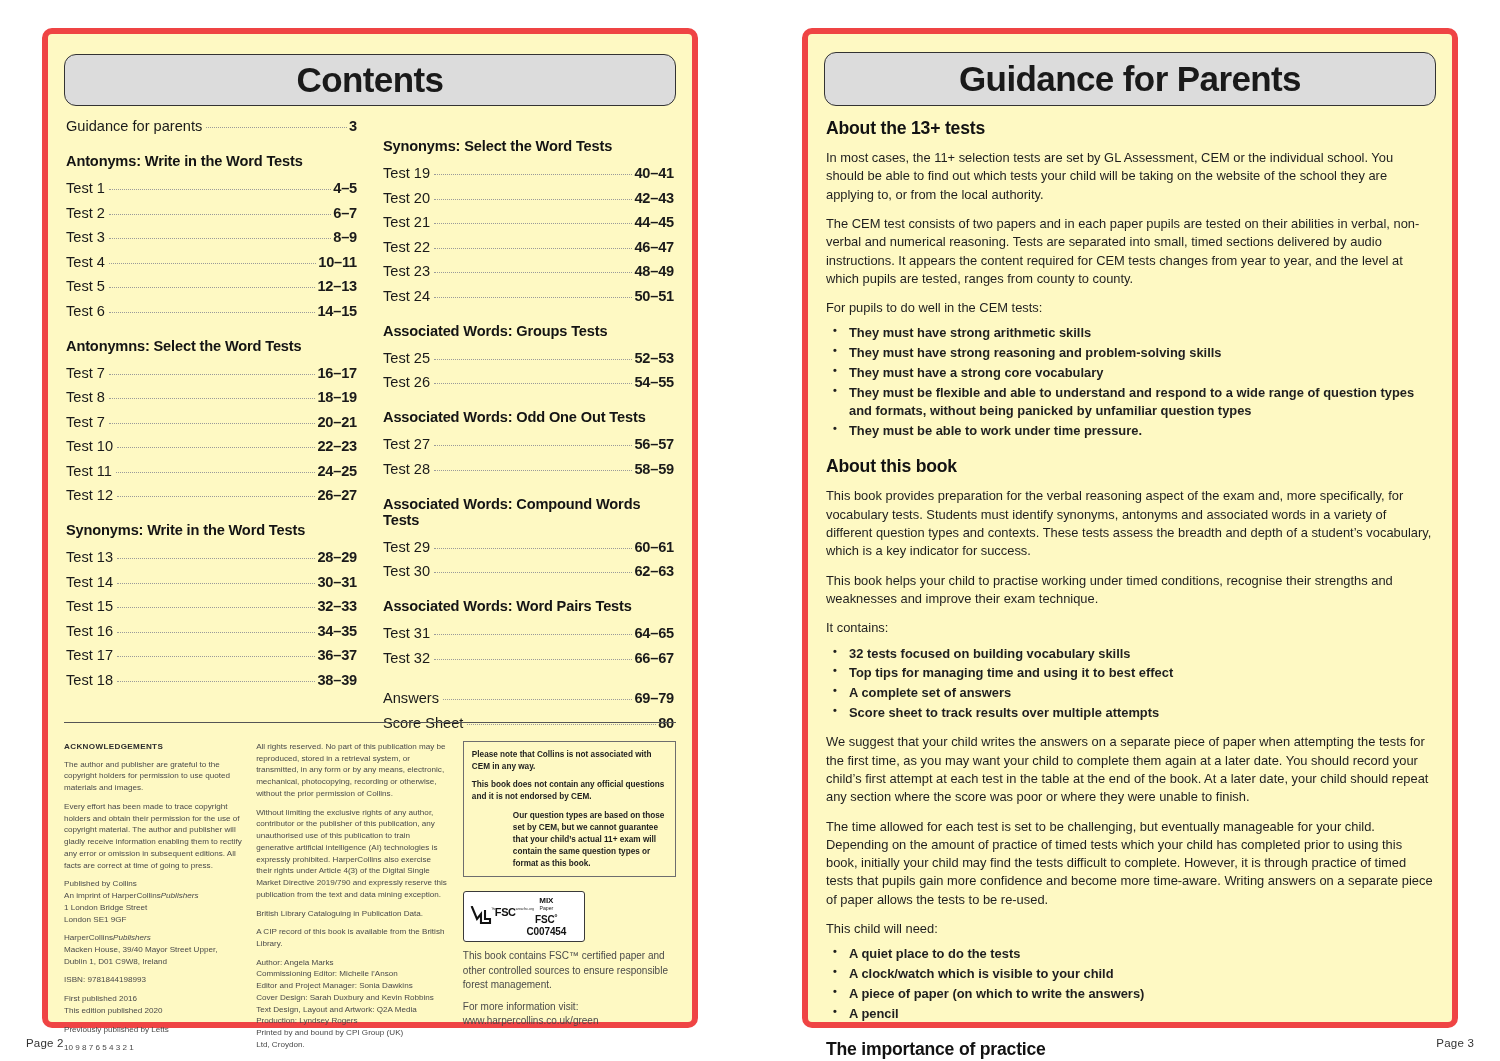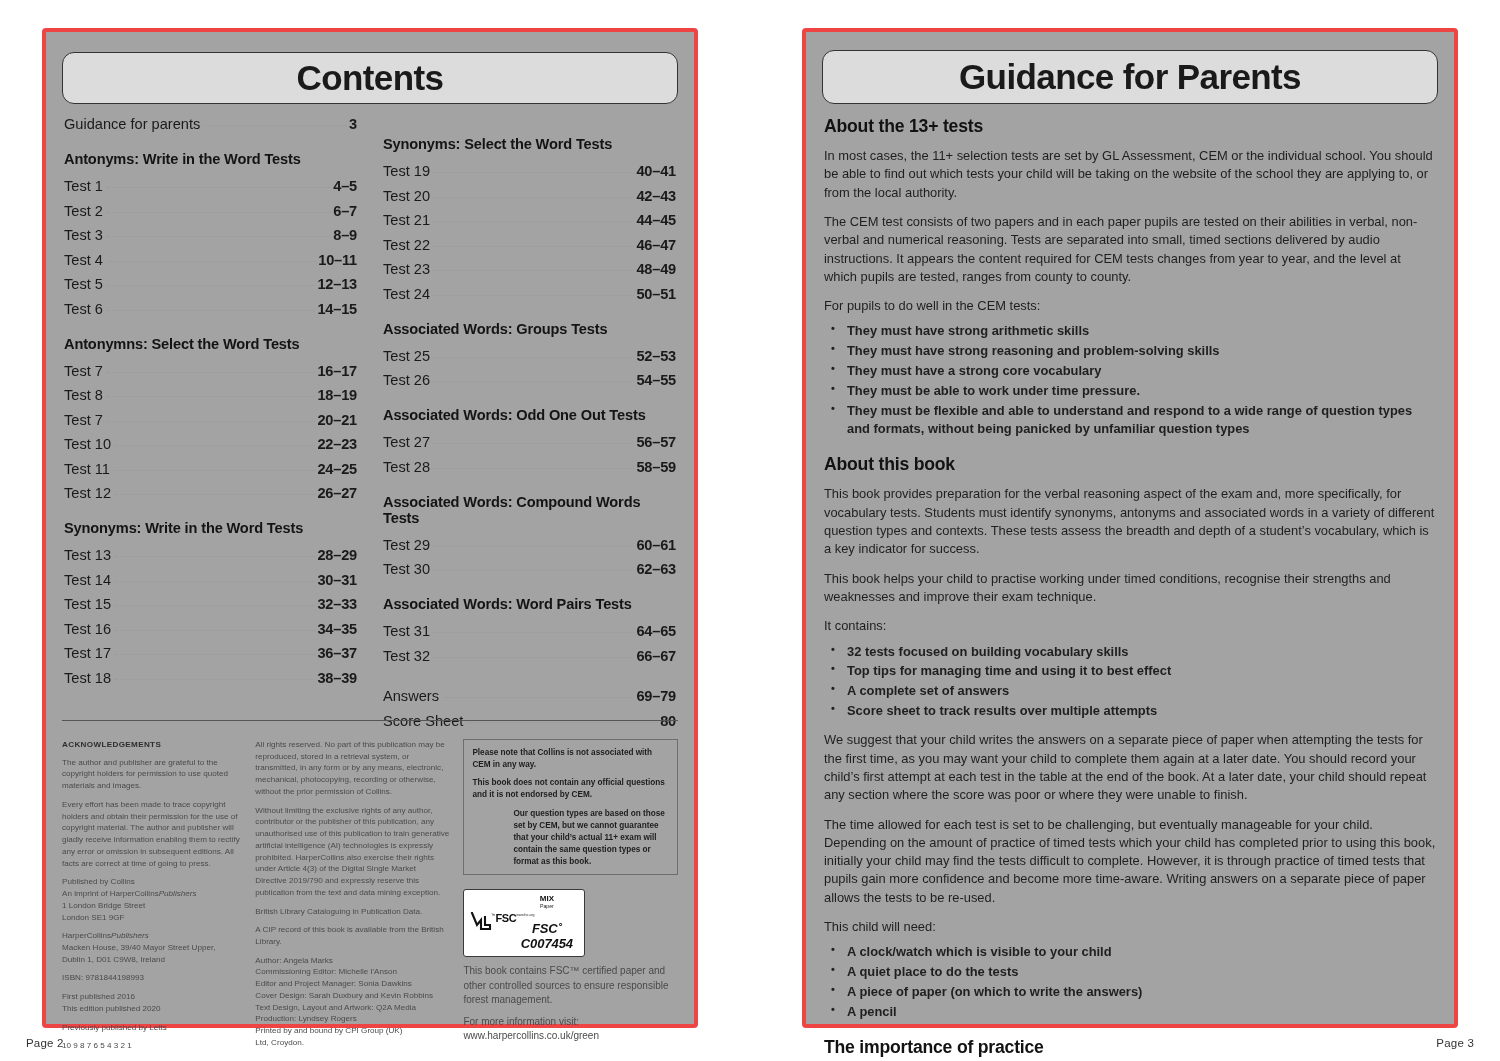--- a/index.html
+++ b/index.html
@@ -20,23 +20,23 @@
   
   .page {
     position: relative;
     height: 1061px;
   }
   .page-left  { width: 750px; }
   .page-right { width: 750px; }
 
   .sheet {
     position: absolute;
-    border: 4px solid #ef4444;
-    border-radius: 4px;
-    background: #a3a3a3;
+    border: 6px solid #ef4444;
+    border-radius: 10px;
+    background: #fef9c3;
   }
   .sheet-left  { left: 42px;  top: 28px;  width: 656px; height: 1000px; }
   .sheet-right { left: 52px;  top: 28px;  width: 656px; height: 1000px; }
 
   .page-num {
     position: absolute;
     bottom: 12px;
     font-size: 11.5px;
     color: #333;
     letter-spacing: .2px;
@@ -164,21 +164,21 @@
   }
   .fsc-tree { line-height: 1; }
   .fsc-word {
     font-size: 11px; font-weight: bold; letter-spacing: -.4px;
     color: #111; line-height: 1; margin-top: 1px;
   }
   .fsc-url { font-size: 3.6px; color: #333; letter-spacing: -.1px; margin-top: 1px; }
   .fsc-right { flex: 1; text-align: center; line-height: 1.15; }
   .fsc-mix { font-size: 8px; font-weight: bold; color: #111; }
   .fsc-paper { font-size: 5.2px; color: #222; margin-top: 1px; }
-  .fsc-code { font-size: 13px; font-weight: bold; color: #111; margin-top: 12px; letter-spacing: -.1px; font-style: italic; }
+  .fsc-code { font-size: 10px; font-weight: bold; color: #111; margin-top: 2px; letter-spacing: -.1px; }
 
   .fsc-text { margin-top: 7px; font-size: 10px; line-height: 1.45; color: #4a4a4a; }
   .fsc-text p { margin: 0 0 7px 0; }
   .fsc-text p:last-child { margin-bottom: 0; }
 
   
   .guide {
     position: absolute;
     left: 18px; right: 18px;
     top: 82px;
@@ -498,39 +498,39 @@
 
       <div class="guide" id="guide-body">
           <h2 class="first">About the 13+ tests</h2>
           <p>In most cases, the 11+ selection tests are set by GL Assessment, CEM or the individual school. You should be able to find out which tests your child will be taking on the website of the school they are applying to, or from the local authority.</p>
           <p>The CEM test consists of two papers and in each paper pupils are tested on their abilities in verbal, non-verbal and numerical reasoning. Tests are separated into small, timed sections delivered by audio instructions. It appears the content required for CEM tests changes from year to year, and the level at which pupils are tested, ranges from county to county.</p>
           <p class="lead-in">For pupils to do well in the CEM tests:</p>
           <ul>
             <li>They must have strong arithmetic skills</li>
             <li>They must have strong reasoning and problem-solving skills</li>
             <li>They must have a strong core vocabulary</li>
+            <li>They must be flexible and able to understand and respond to a wide range of question types and formats, without being panicked by unfamiliar question types</li>
             <li>They must be able to work under time pressure.</li>
-            <li>They must be flexible and able to understand and respond to a wide range of question types and formats, without being panicked by unfamiliar question types</li>
           </ul>
           <h2 class="">About this book</h2>
           <p>This book provides preparation for the verbal reasoning aspect of the exam and, more specifically, for vocabulary tests. Students must identify synonyms, antonyms and associated words in a variety of different question types and contexts. These tests assess the breadth and depth of a student’s vocabulary, which is a key indicator for success.</p>
           <p>This book helps your child to practise working under timed conditions, recognise their strengths and weaknesses and improve their exam technique.</p>
           <p class="lead-in">It contains:</p>
           <ul>
             <li>32 tests focused on building vocabulary skills</li>
             <li>Top tips for managing time and using it to best effect</li>
             <li>A complete set of answers</li>
             <li>Score sheet to track results over multiple attempts</li>
           </ul>
           <p>We suggest that your child writes the answers on a separate piece of paper when attempting the tests for the first time, as you may want your child to complete them again at a later date. You should record your child’s first attempt at each test in the table at the end of the book. At a later date, your child should repeat any section where the score was poor or where they were unable to finish.</p>
           <p>The time allowed for each test is set to be challenging, but eventually manageable for your child. Depending on the amount of practice of timed tests which your child has completed prior to using this book, initially your child may find the tests difficult to complete. However, it is through practice of timed tests that pupils gain more confidence and become more time-aware. Writing answers on a separate piece of paper allows the tests to be re-used.</p>
           <p class="lead-in">This child will need:</p>
           <ul>
+            <li>A quiet place to do the tests</li>
             <li>A clock/watch which is visible to your child</li>
-            <li>A quiet place to do the tests</li>
             <li>A piece of paper (on which to write the answers)</li>
             <li>A pencil</li>
           </ul>
           <h2 class="">The importance of practice</h2>
           <p>Practice will help your child to do his or her best on the day of the tests. Working through the more difficult question types allows your child to practise answering a range of test-style questions that will help them achieve the best results. It also provides an opportunity to learn how to manage time effectively, so that time is not wasted during the test and any ‘extra’ time is used constructively for checking.</p>
         </div>
     </div>
 
     <div class="page-num page-num-right">Page 3</div>
   </div>

